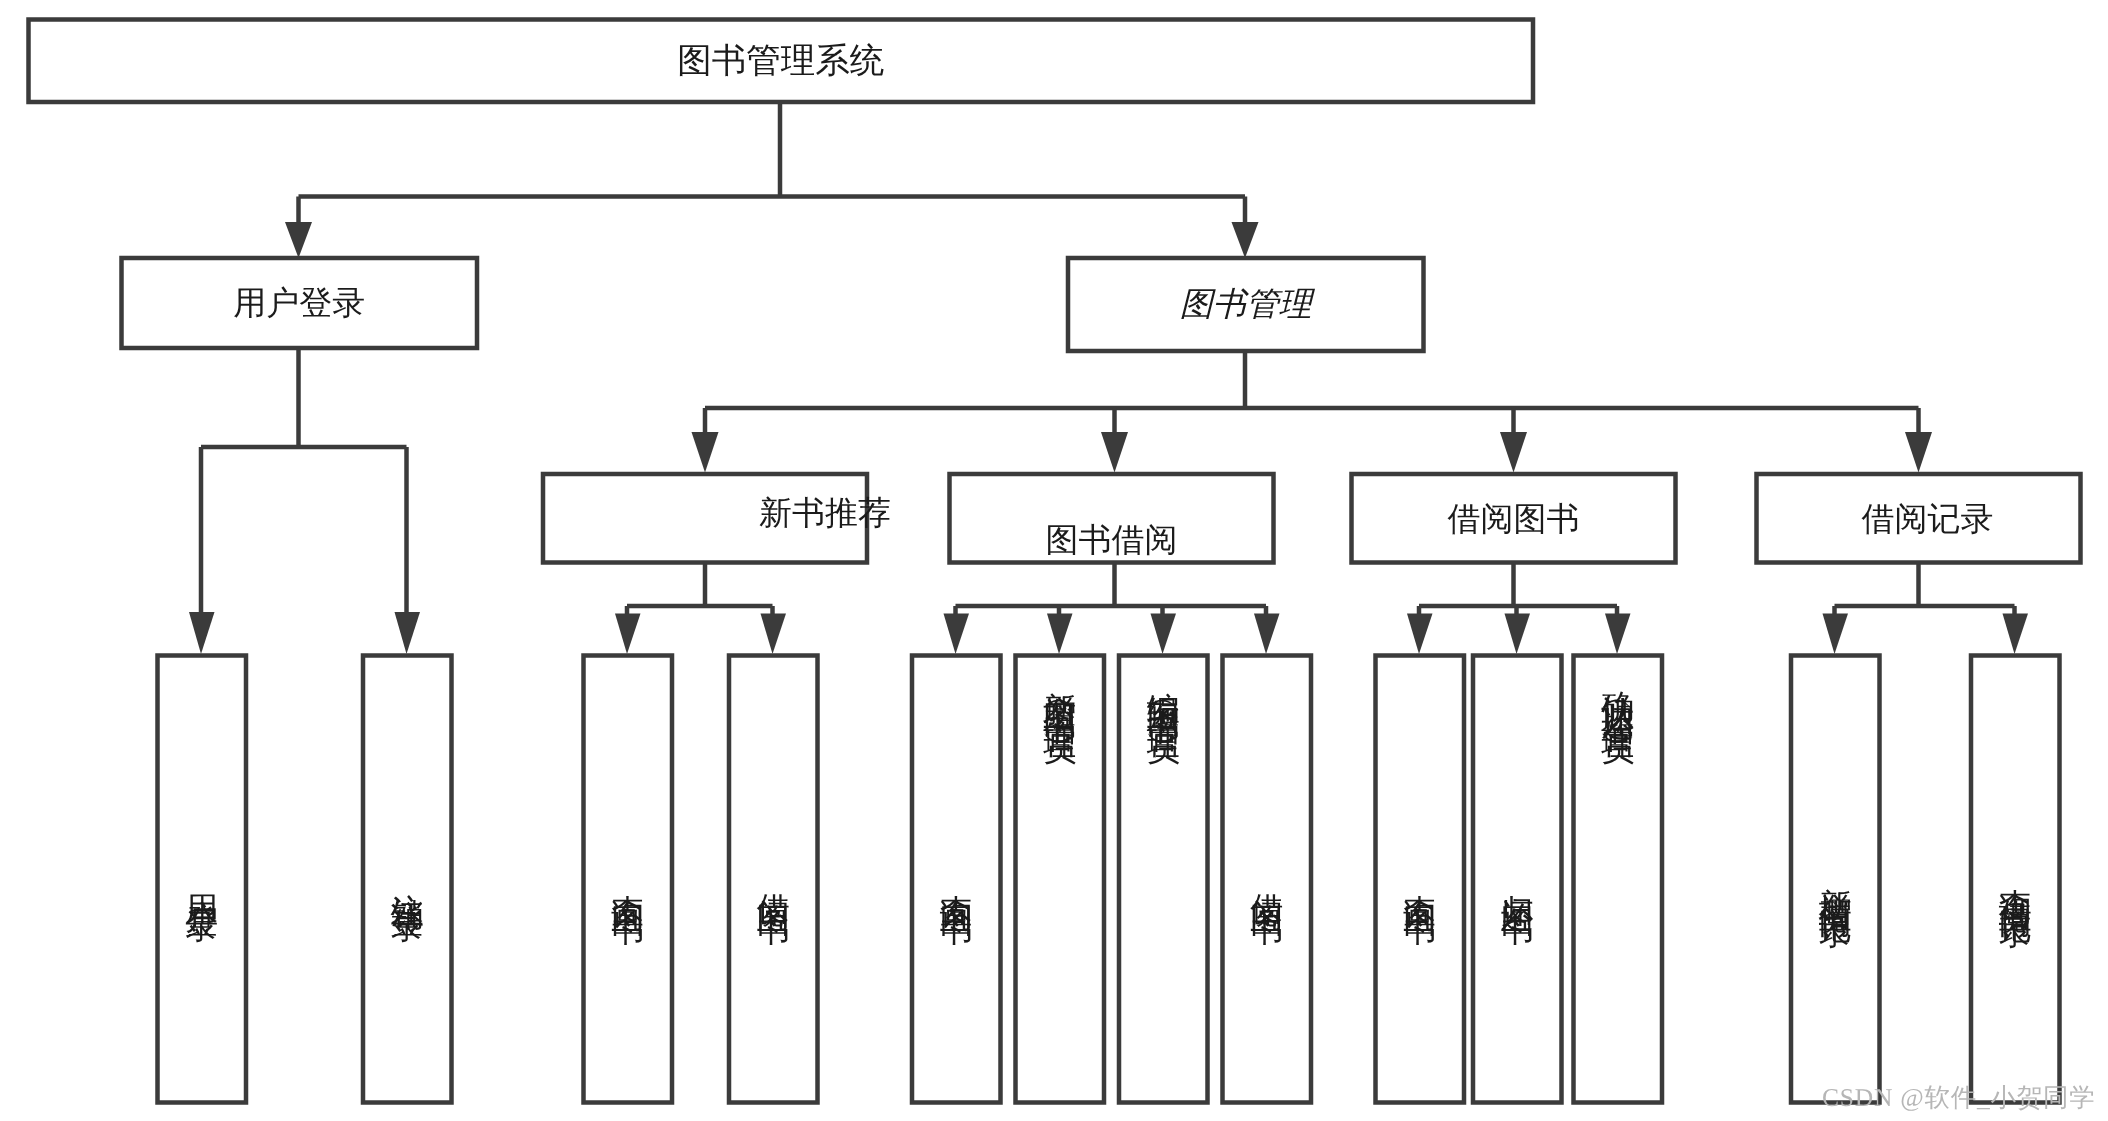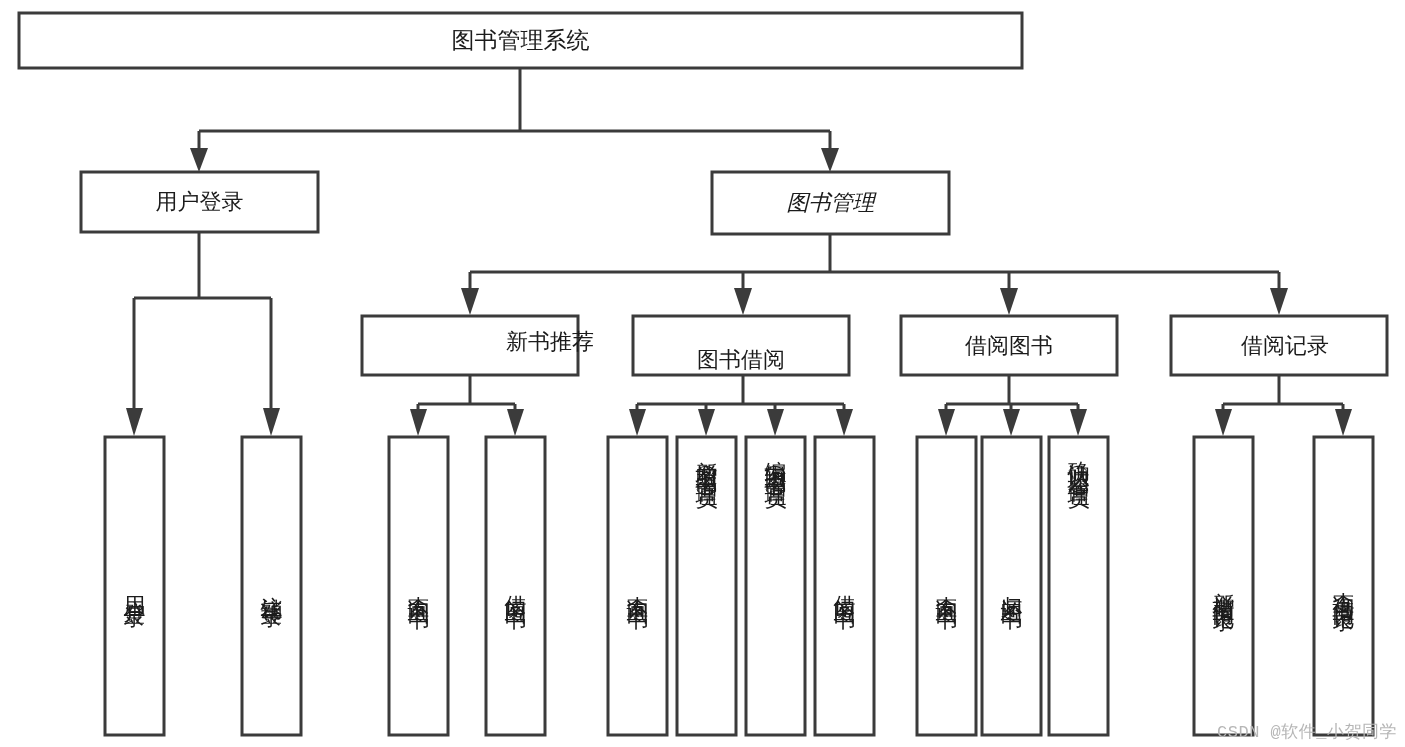--- a/index.html
+++ b/index.html
@@ -35,21 +35,21 @@
     fill: none;
   }
   .arrow-head {
     fill: #3b3b3b;
     stroke: none;
   }
   .watermark {
     position: absolute;
     right: 8px;
     bottom: 4px;
-    font-family: Liberation Mono, monospace;
+    font-family: Liberation Serif, serif;
     font-size: 17px;
     color: #b6b6b6;
     white-space: nowrap;
     letter-spacing: 0.5px;
   }
   .vlabel-wrap {
     position: absolute;
     display: flex;
     align-items: flex-start;
     justify-content: center;

